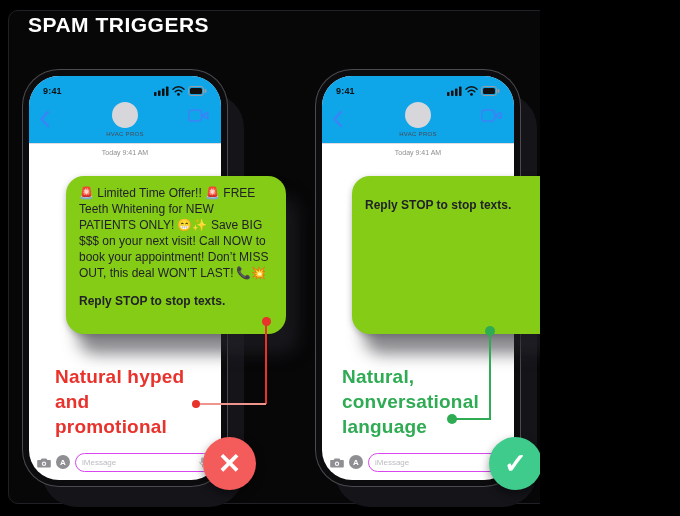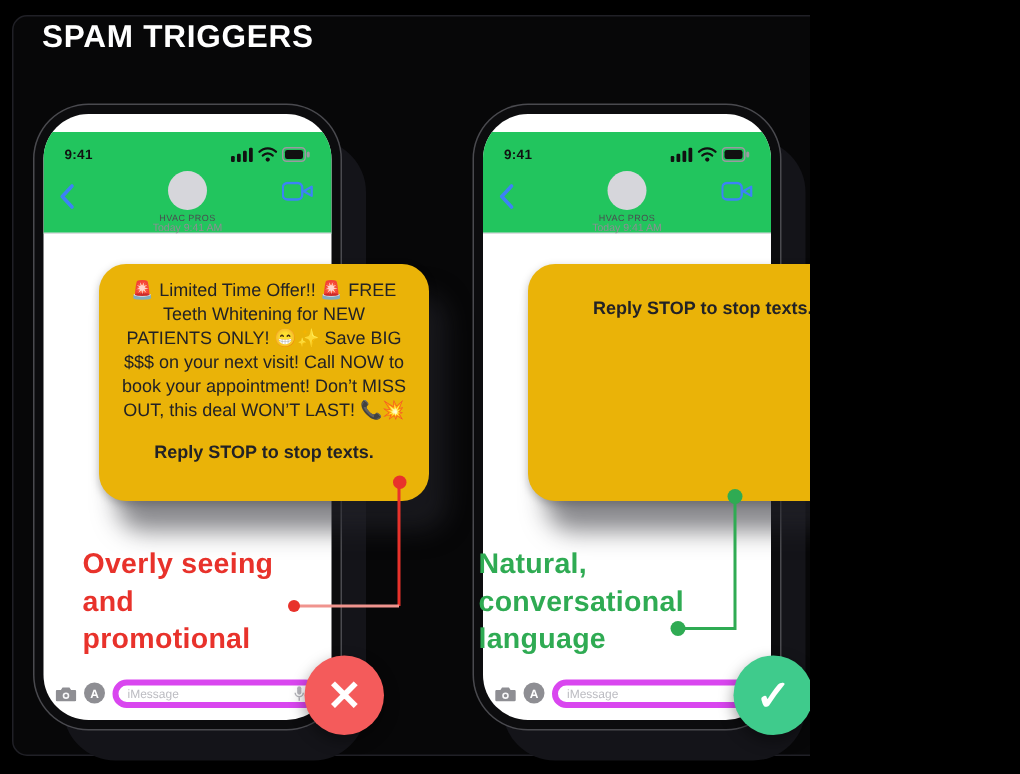--- a/index.html
+++ b/index.html
@@ -15,50 +15,50 @@
 
   
   .phone { position:absolute; top:70px; width:204px; height:416px;
            background:#0c0c0e; border-radius:36px; z-index:2;
            box-shadow:0 0 0 1px #4a4a4f, 18px 22px 0 -1px #141419; }
   .phone.left  { left:23px; }
   .phone.right { left:316px; }
   .screen { position:absolute; left:6px; top:6px; right:6px; bottom:6px;
             background:#ffffff; border-radius:30px; overflow:hidden; }
 
-  .chat-header { position:absolute; left:0; top:12px; right:0; height:68px;
-                 background:#22c55e; border-bottom:1px solid #dddde1; }
+  .chat-header { position:absolute; left:0; top:0; right:0; height:68px;
+                 background:#0ea5e9; border-bottom:1px solid #dddde1; }
   .statusbar { position:absolute; left:14px; right:14px; top:9px; height:12px;
                display:flex; justify-content:space-between; align-items:center; }
   .status-time { font-size:9px; font-weight:700; color:#111; letter-spacing:0.2px; }
   .sicons { display:flex; align-items:center; gap:3px; }
 
   .back-chevron { position:absolute; left:10px; top:34px; }
   .avatar { position:absolute; left:50%; top:26px; margin-left:-13px; width:26px; height:26px;
             border-radius:50%; background:#d6d6db; }
   .contact-name { position:absolute; left:0; right:0; top:55px; text-align:center;
                   font-size:6px; color:#4b4b50; letter-spacing:0.3px; }
   .video-ic { position:absolute; right:12px; top:33px; }
 
   .day-label { position:absolute; left:0; right:0; top:73px; text-align:center;
                font-size:7px; color:#8e8e93; }
 
   .inputbar { position:absolute; left:8px; right:8px; bottom:7px; height:22px;
               display:flex; align-items:center; gap:5px; }
   .acirc { width:14px; height:14px; border-radius:50%; background:#8e8e93; color:#fff;
            font-size:8px; font-weight:700; display:flex; align-items:center;
            justify-content:center; flex:0 0 auto; }
-  .field { flex:1; height:19px; border:4px solid #d946ef; border-radius:10px;
+  .field { flex:1; height:19px; border:1px solid #d946ef; border-radius:10px;
            background:#fff; display:flex; align-items:center; padding:0 6px; }
   .field .ph { flex:1; font-size:8px; color:#bcbcc2; }
 
   
-  .bubble { position:absolute; top:176px; height:158px; background:#eab308;
+  .bubble { position:absolute; top:176px; height:158px; background:#84cc16;
             border-radius:18px; padding:9px 13px; z-index:4; overflow:hidden;
-            box-shadow:12px 20px 16px rgba(38,38,46,0.55), 0 2px 6px rgba(0,0,0,0.25);text-align:center; }
+            box-shadow:12px 20px 16px rgba(38,38,46,0.55), 0 2px 6px rgba(0,0,0,0.25); }
   .bubble p { font-size:12px; line-height:16px; color:#222226; }
   .bubble .optout { margin-top:12px;font-weight:bold; }
   .bubble.b-left  { left:66px;  width:220px; }
   .bubble.b-right { left:352px; width:233px; }
 
   
   .cline, .cdot { position:absolute; z-index:5; }
   .cdot { border-radius:50%; }
   .red-v   { left:265px; top:322px; width:2px; height:82px; background:#e8322b; }
   .red-h   { left:196px; top:403px; width:70px; height:2px; background:#f0948e; }
@@ -66,21 +66,21 @@
   .red-d2  { left:192px; top:400px; width:8px; height:8px; background:#e8322b; }
   .grn-v   { left:489px; top:330px; width:2px; height:90px; background:#2fab53; }
   .grn-h   { left:452px; top:418px; width:38px; height:2px; background:#2fab53; }
   .grn-d1  { left:485px; top:326px; width:10px; height:10px; background:#2fab53; }
   .grn-d2  { left:447px; top:414px; width:10px; height:10px; background:#2fab53; }
 
   
   .annotation { position:absolute; top:364px; z-index:5; font-size:19px; font-weight:600;
                 line-height:1.32; white-space:pre-line; letter-spacing:0.2px; }
   .annotation.red   { left:55px;  color:#e8322b; }
-  .annotation.green { left:319px; color:#2fab53; }
+  .annotation.green { left:342px; color:#2fab53; }
 
   
   .badge { position:absolute; top:437px; width:53px; height:53px; border-radius:50%;
            display:flex; align-items:center; justify-content:center; z-index:6;
            color:#fff; font-size:28px; font-weight:900; }
   .badge.bad  { left:203px; background:#f45b5b; box-shadow:0 4px 10px rgba(0,0,0,0.4); }
   .badge.good { left:489px; background:#3fcb8c; box-shadow:0 4px 10px rgba(0,0,0,0.4); }
 
   
   .hatch { position:absolute; left:570px; top:458px; display:flex; align-items:center;
@@ -219,21 +219,21 @@
 
   <div class="cline red-v"></div>
   <div class="cline red-h"></div>
   <div class="cdot red-d1"></div>
   <div class="cdot red-d2"></div>
   <div class="cline grn-v"></div>
   <div class="cline grn-h"></div>
   <div class="cdot grn-d1"></div>
   <div class="cdot grn-d2"></div>
 
-  <div class="annotation red">Overly seeing
+  <div class="annotation red">Natural hyped
 and
 promotional</div>
   <div class="annotation green">Natural,
 conversational
 language</div>
 
   <div class="badge bad">
       <span>✕</span>
     </div>
   <div class="badge good">

